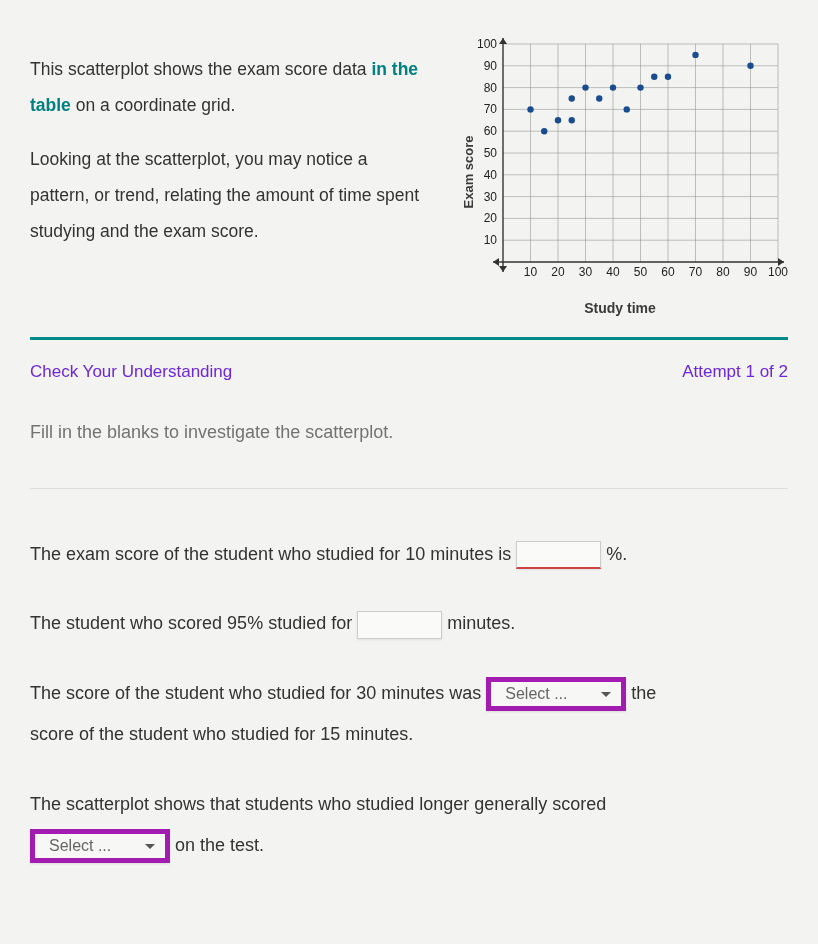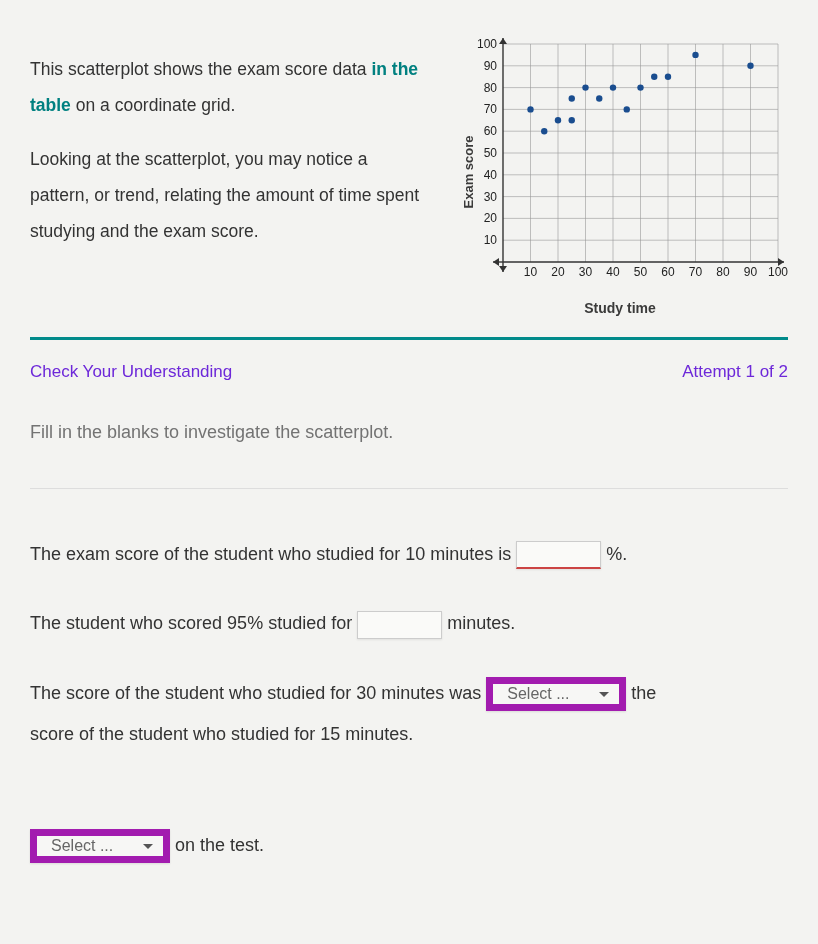--- a/index.html
+++ b/index.html
@@ -96,21 +96,21 @@
   }
   .blank.noBorder { border-bottom: 1px solid #ccc; }
   .dropdown {
     display: inline-flex;
     align-items: center;
     justify-content: space-between;
     min-width: 140px;
     height: 34px;
     padding: 0 10px 0 14px;
     background: #f7f7f5;
-    border: 7px solid #a21caf;
+    border: 5px solid #a21caf;
     color: #666;
     font-size: 16px;
     vertical-align: middle;
     box-shadow: 0 1px 2px rgba(0,0,0,0.1);
     cursor: pointer;
   }
   .dropdown .caret {
     width: 0; height: 0;
     border-left: 5px solid transparent;
     border-right: 5px solid transparent;
@@ -232,19 +232,19 @@
   <span>The score of the student who studied for 30 minutes was </span>
   <span class="dropdown">
     <span>Select ...</span>
     <span class="caret"></span>
   </span>
   <span> the</span><br>
   <span>score of the student who studied for 15 minutes.</span>
 </div>
 
 <div class="question" style="margin-bottom:0">
-  <br>
+  <span>The scatterplot shows that students who studied longer generally scored</span><br>
   <span class="dropdown">
     <span>Select ...</span>
     <span class="caret"></span>
   </span>
   <span> on the test.</span>
 </div>
 
 </body></html>

